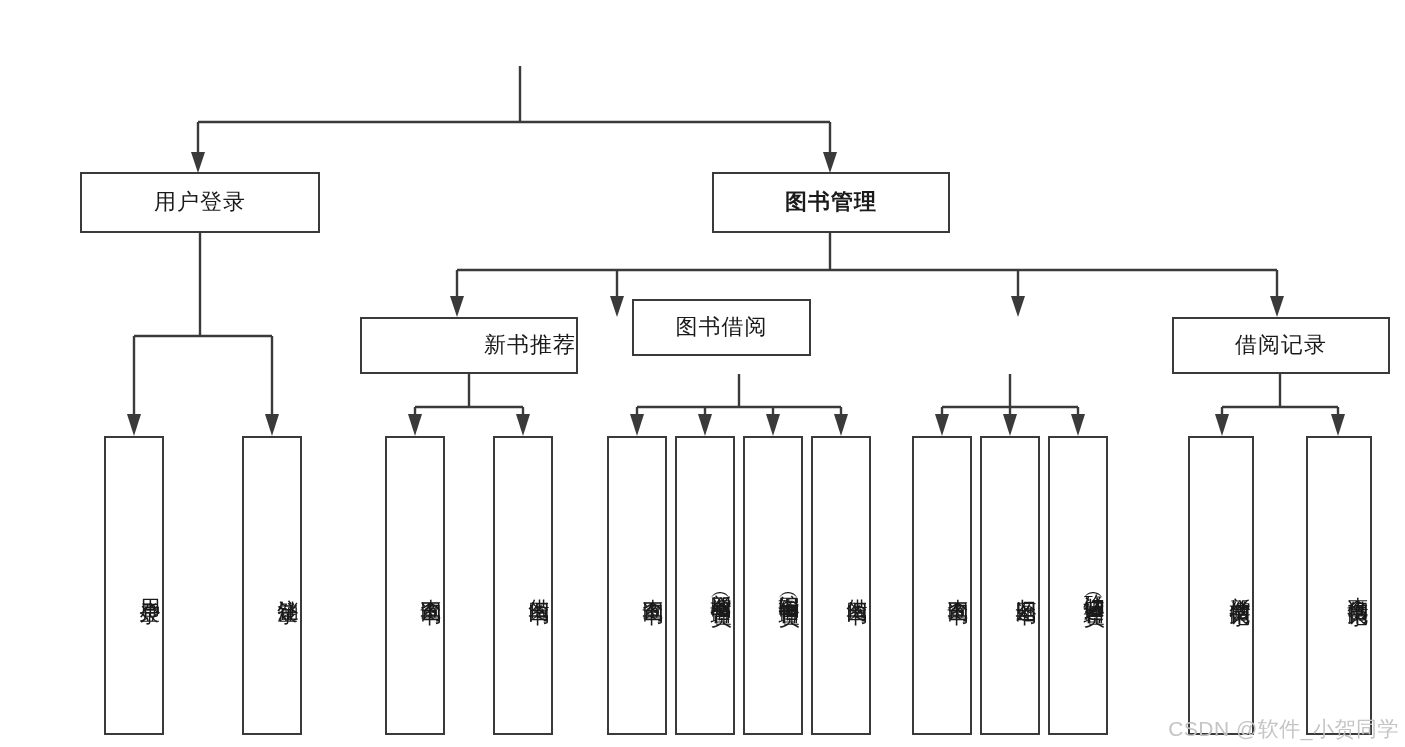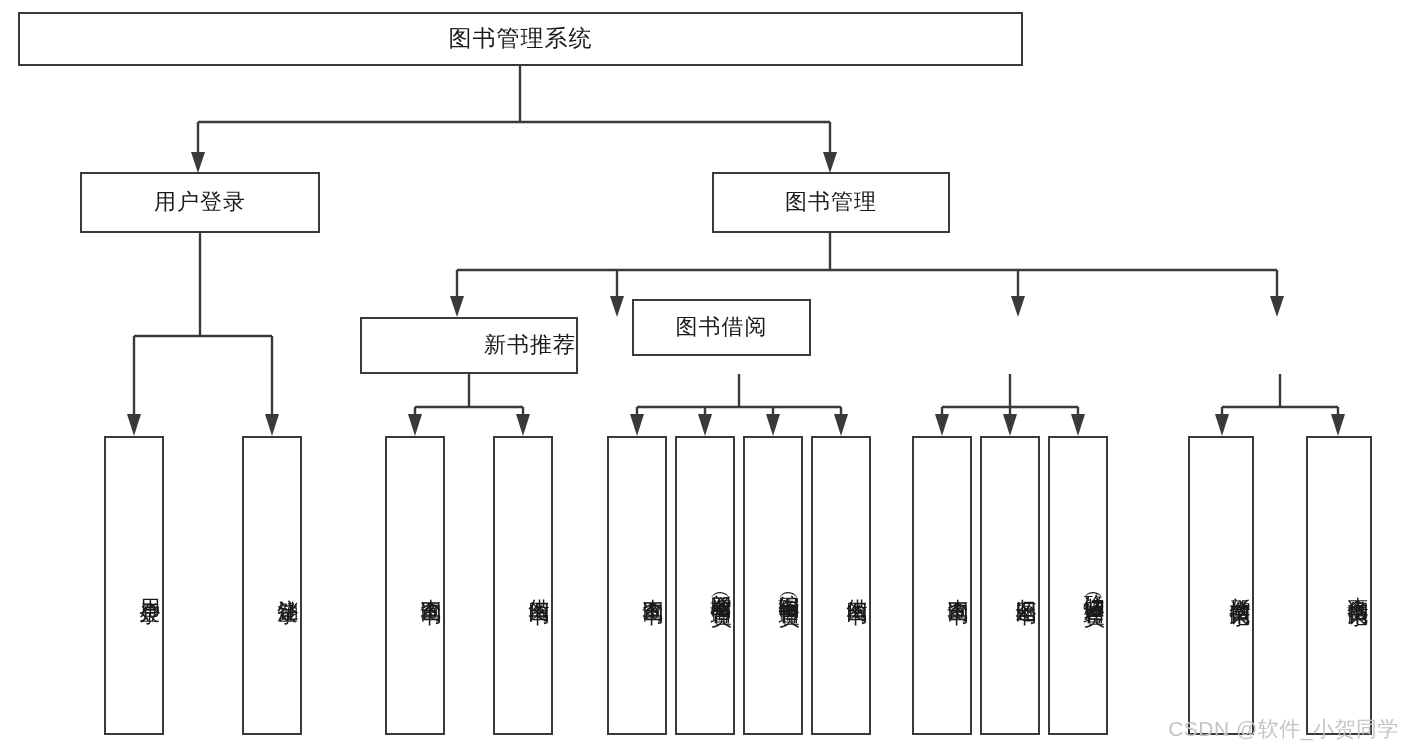--- a/index.html
+++ b/index.html
@@ -128,37 +128,37 @@
     <polygon class="arw" points="1078,436 1071,414 1085,414"></polygon>
 
     <path class="lnk" d="M1280,374 L1280,407"></path>
     <path class="lnk" d="M1222,407 L1338,407"></path>
     <path class="lnk" d="M1222,407 L1222,420"></path>
     <path class="lnk" d="M1338,407 L1338,420"></path>
     <polygon class="arw" points="1222,436 1215,414 1229,414"></polygon>
     <polygon class="arw" points="1338,436 1331,414 1345,414"></polygon>
   </svg>
 
-  <div class="node h root" style="left:18px;top:12px;width:1005px;height:54px;">
-    <span>图书管理系统</span>
-  </div>
 
   <div class="node h" style="left:80px;top:172px;width:240px;height:61px;">
     <span>用户登录</span>
   </div>
-  <div class="node h" style="left:712px;top:172px;width:238px;height:61px;">
+  <div class="node h" style="left:712px;top:172px;width:238px;height:61px;font-weight:bold;">
     <span>图书管理</span>
   </div>
 
   <div class="node h" style="left:360px;top:317px;width:218px;height:57px;justify-content:flex-end;">
     <span>新书推荐</span>
   </div>
   <div class="node h" style="left:632px;top:299px;width:179px;height:57px;">
     <span>图书借阅</span>
   </div>
+  <div class="node h" style="left:1172px;top:317px;width:218px;height:57px;">
+    <span>借阅记录</span>
+  </div>
 
   <div class="node v" style="left:104px;top:436px;width:60px;height:299px;">
     <span class="vtext">用户登录</span>
   </div>
   <div class="node v" style="left:242px;top:436px;width:60px;height:299px;">
     <span class="vtext">注销登录</span>
   </div>
 
   <div class="node v" style="left:385px;top:436px;width:60px;height:299px;">
     <span class="vtext">查询图书</span>

